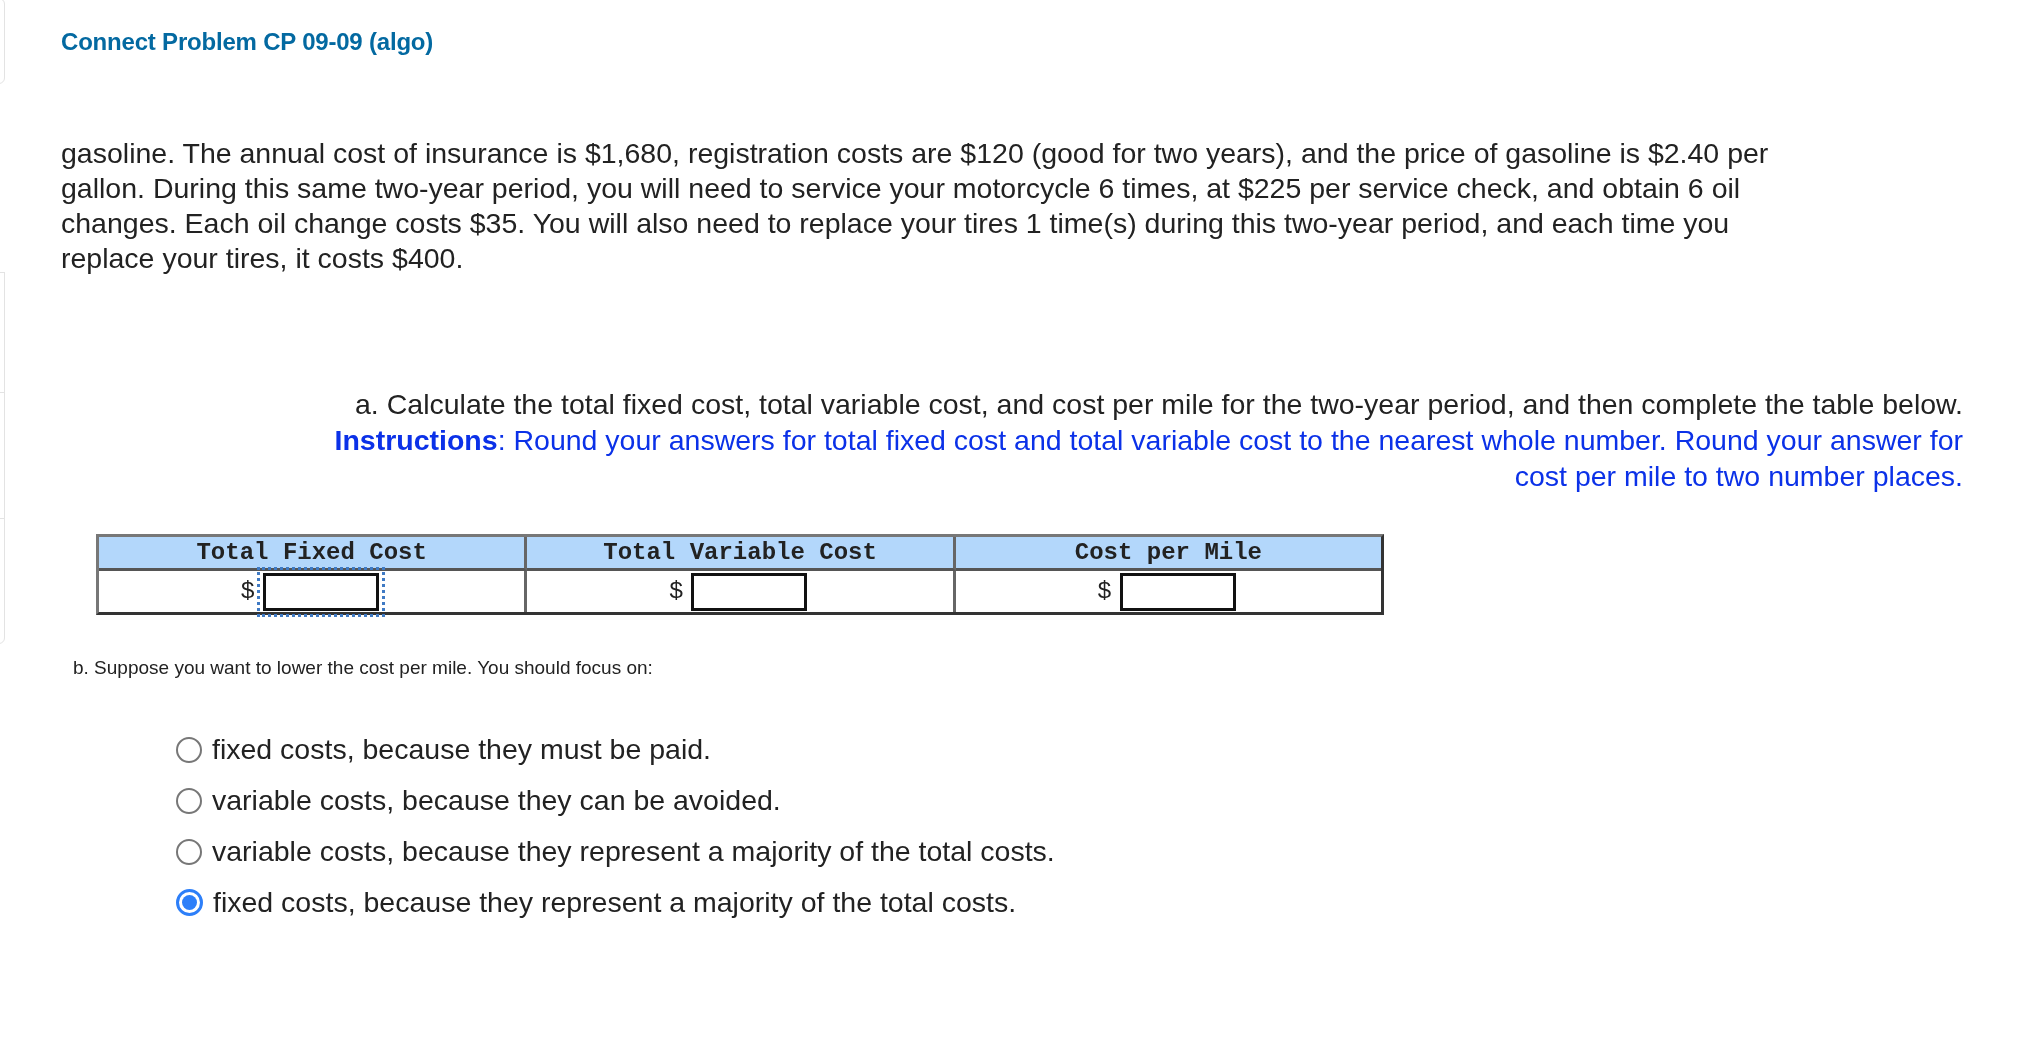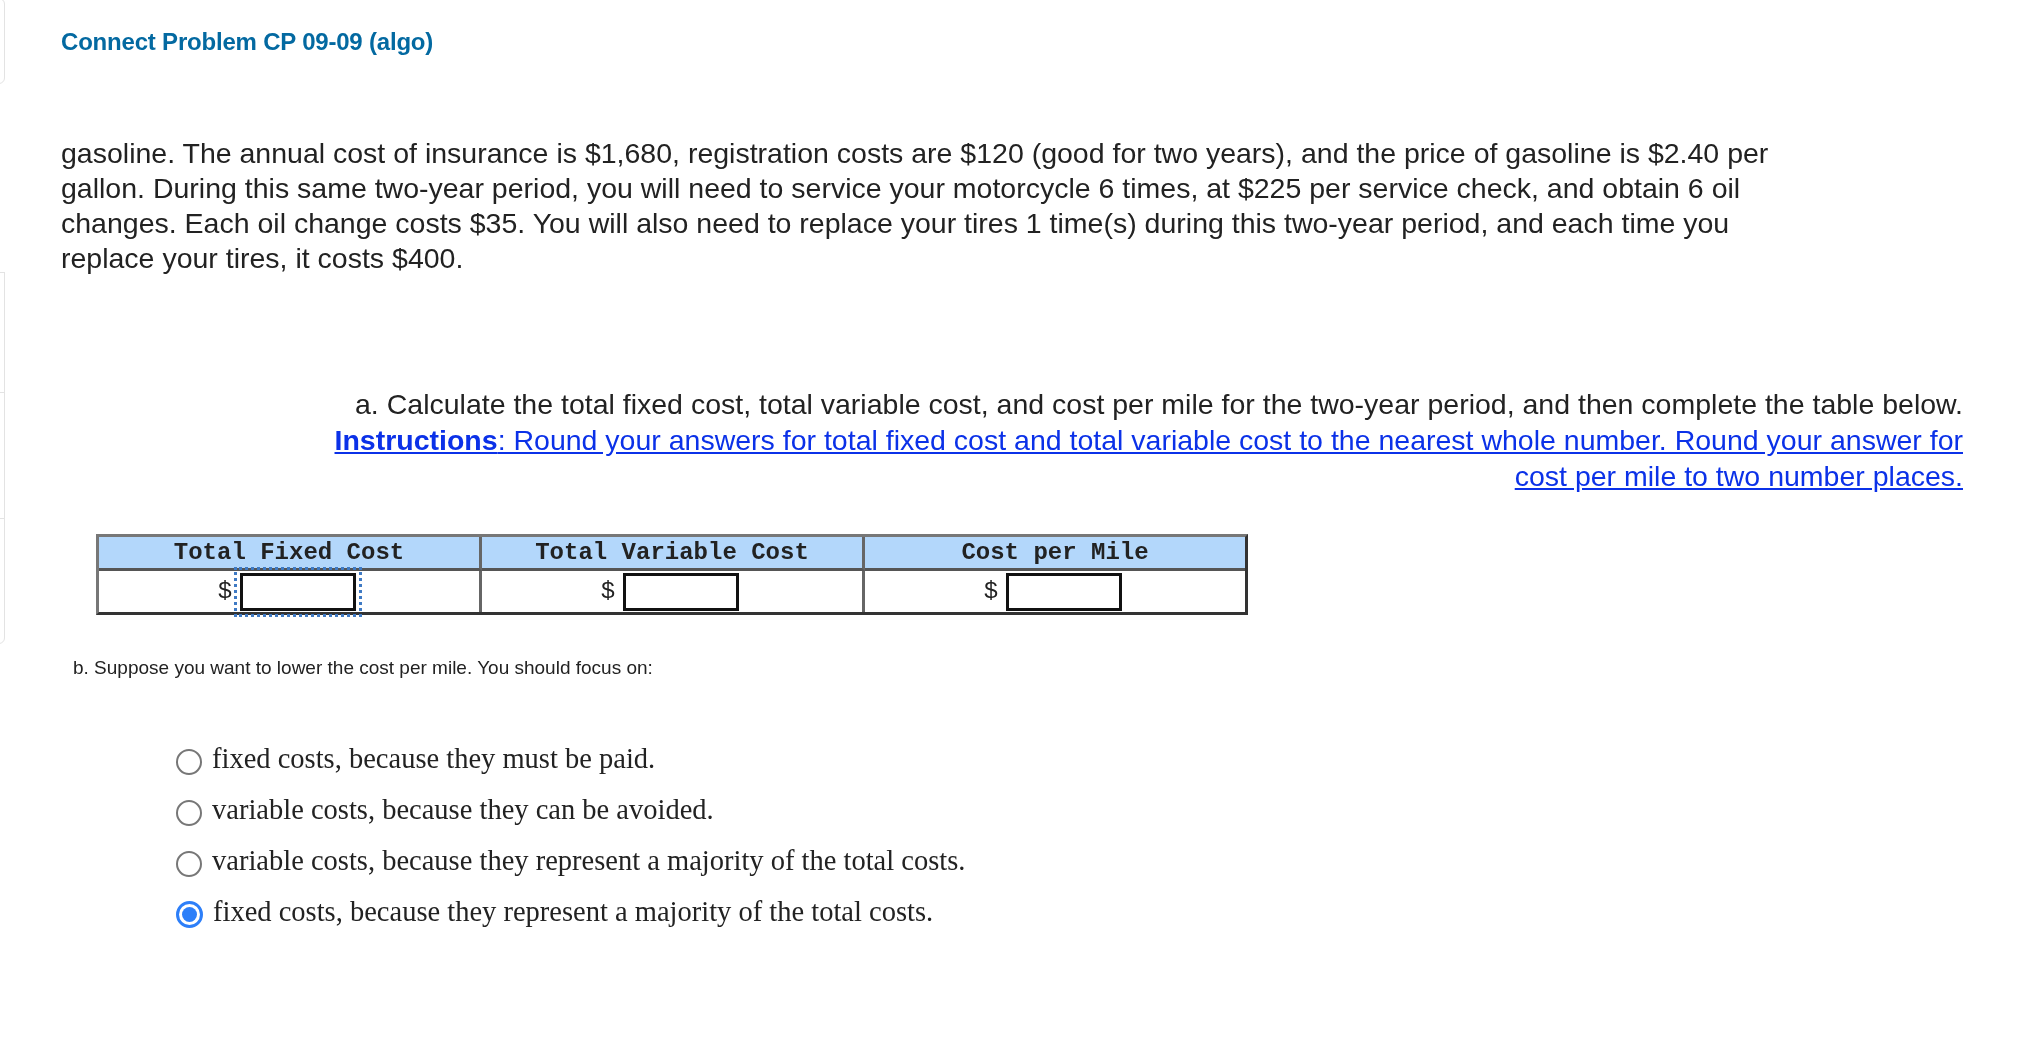--- a/index.html
+++ b/index.html
@@ -19,25 +19,25 @@
   }
   .para {
     position:absolute; left:61px; top:136px; width:1900px;
     font-size:28.5px; line-height:35px; color:#222;
   }
   .para .line { display:block; white-space:nowrap; }
 
   .part-a { position:absolute; left:63px; top:386px; width:1900px; font-size:28.5px; line-height:36px;text-align:right; }
   .part-a .q { display:block; white-space:nowrap; }
   .part-a .instr { display:block; padding-left:34px; color:#0b31e8; }
-  .part-a .instr .line { display:block; white-space:nowrap;text-decoration:underline; }
+  .part-a .instr .line { display:block; white-space:nowrap; }
   .part-a .instr b { font-weight:bold; }
 
   table.answers {
-    position:absolute; left:96px; top:534px; width:1152px;
+    position:absolute; left:96px; top:534px; width:1288px;
     border-collapse:separate; border-spacing:0;
     border:3px solid; border-color:#777 #333 #333 #777;
   }
   table.answers th {
     background:#b3d7fb; font-family:"Liberation Mono", "DejaVu Sans Mono", monospace;
     font-size:24px; font-weight:bold; color:#222; height:31px; padding:0;
     border-right:3px solid #666; border-bottom:3px solid #555; width:400px;
   }
   table.answers td {
     height:41px; padding:0; text-align:center; border-right:3px solid #666;
@@ -47,21 +47,21 @@
   .cell-inner { display:inline-flex; align-items:center; gap:8px; margin-left:-4px; }
   .dollar { font-size:24px; color:#222; }
   .ans-input {
     width:106px; height:32px; border:3px solid #111; box-sizing:content-box;
     font-size:22px; padding:0 2px; outline:none; background:#fff;
   }
   .focus-wrap { outline:3px dotted #3f7ac4; outline-offset:3px; display:inline-block; line-height:0; }
 
   .part-b { position:absolute; left:63px; top:650px; font-size:19px; line-height:36px; white-space:nowrap;margin-left:10px; }
   .options { position:absolute; left:176px; top:724px; }
-  .option { display:flex; align-items:flex-end; height:51px; cursor:pointer;font-family:Liberation Serif, serif; }
+  .option { display:flex; align-items:center; height:51px; cursor:pointer; }
   .radio {
     width:22px; height:22px; border-radius:50%; border:2px solid #777;
     box-sizing:content-box; background:#fff; position:relative; flex:none;
   }
   .radio.checked { border:3px solid #2d7ff9; width:21px; height:21px; }
   .radio.checked::after {
     content:""; position:absolute; left:3px; top:3px; width:15px; height:15px; border-radius:50%; background:#2d7ff9;
   }
   .opt-label { margin-left:10px; font-size:28.5px; color:#222; white-space:nowrap; }
 </style>

